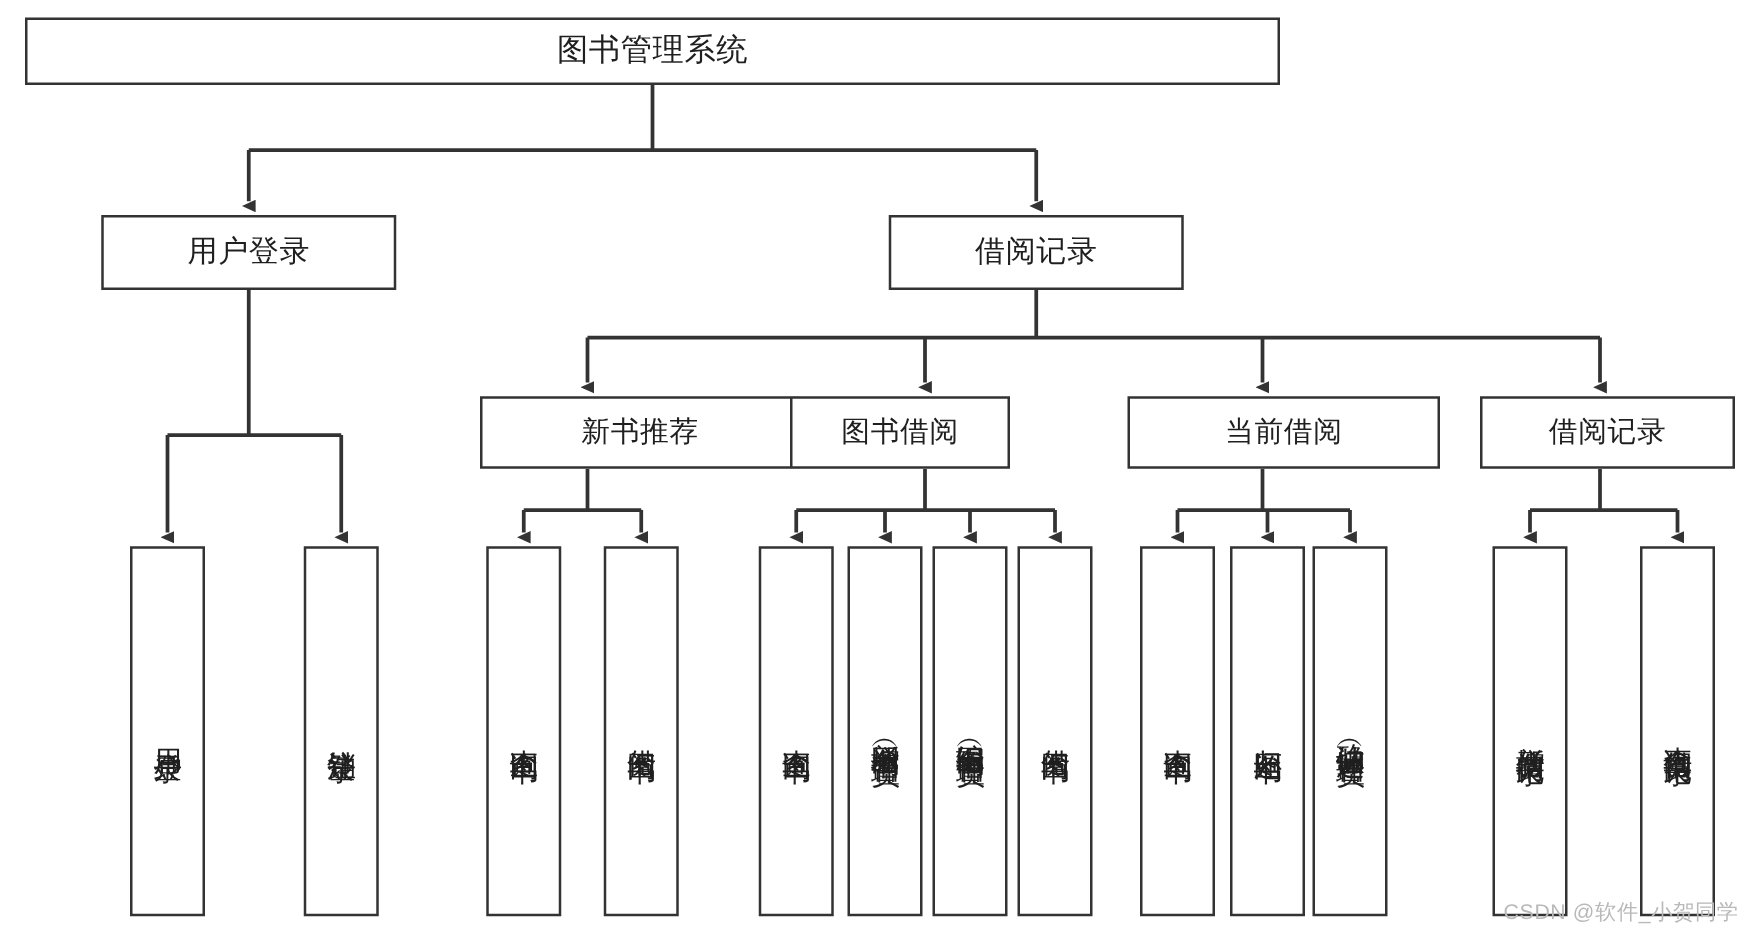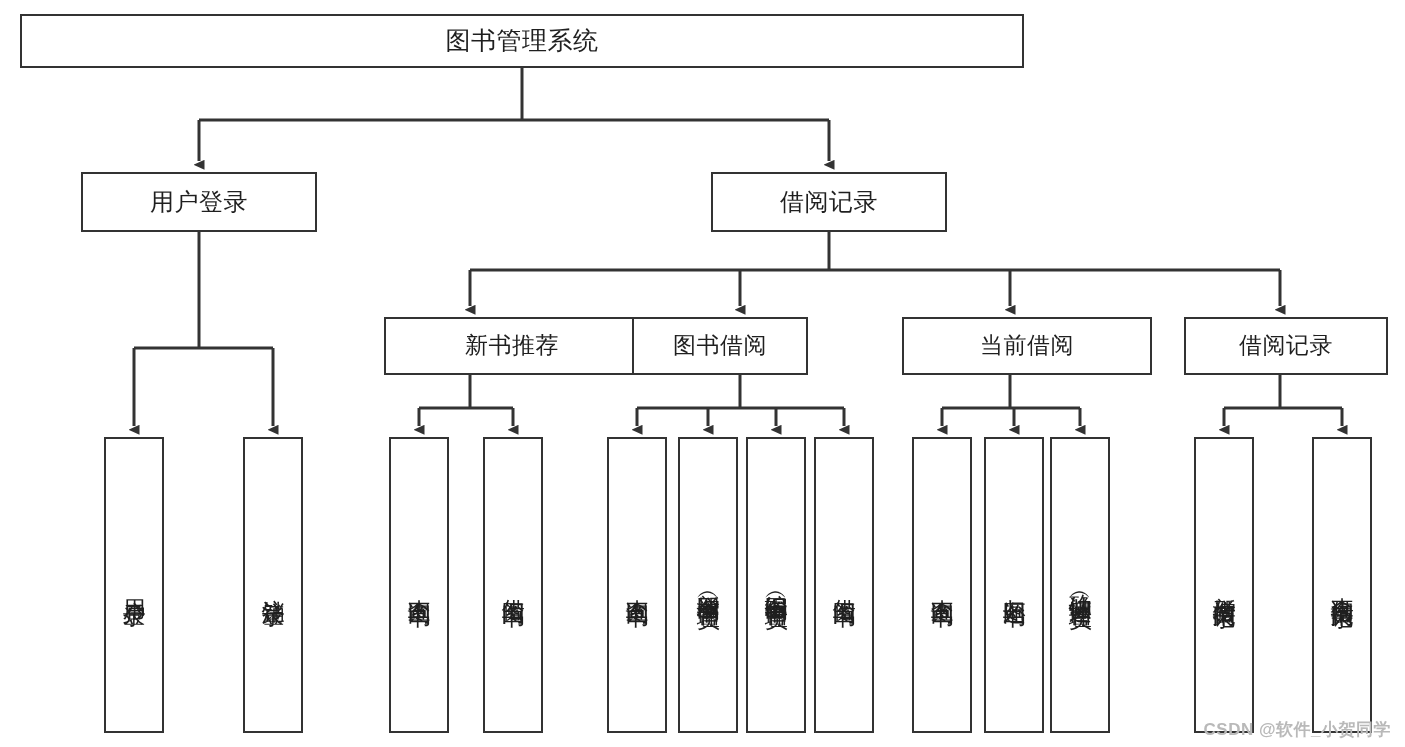--- a/index.html
+++ b/index.html
@@ -58,21 +58,20 @@
   }
   .watermark {
     position: absolute;
     right: 14px;
     bottom: 6px;
     font-size: 17px;
     color: #b9b9b9;
     letter-spacing: 0.5px;
     white-space: nowrap;
     user-select: none;
-    font-weight: bold;
   }
 </style>
 </head>
 <body>
 
 <div id="canvas">
 
   <svg class="connectors" viewBox="0 0 1405 747" xmlns="http://www.w3.org/2000/svg">
     <defs>
       <marker id="arrow" markerWidth="10" markerHeight="11" refX="1.2" refY="5.5" orient="auto" markerUnits="userSpaceOnUse">

